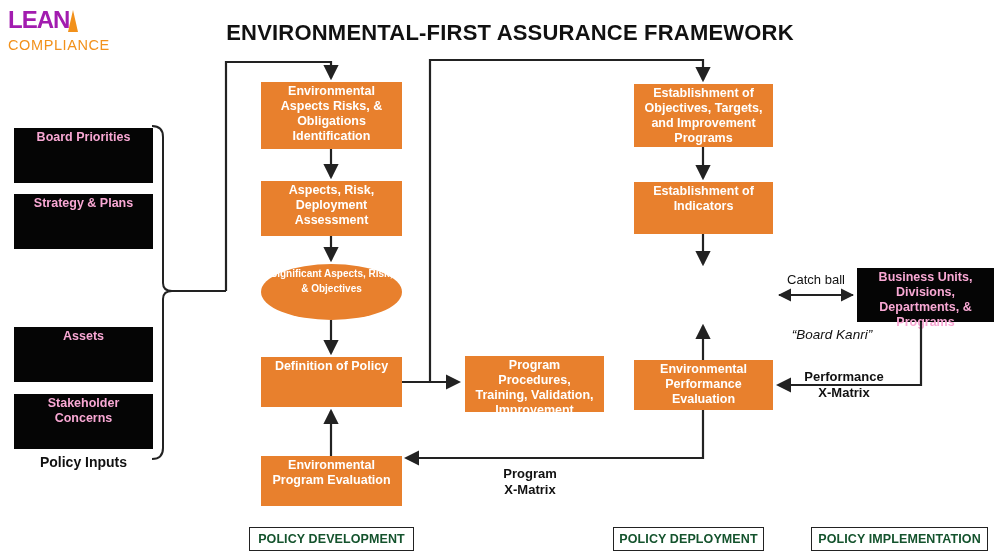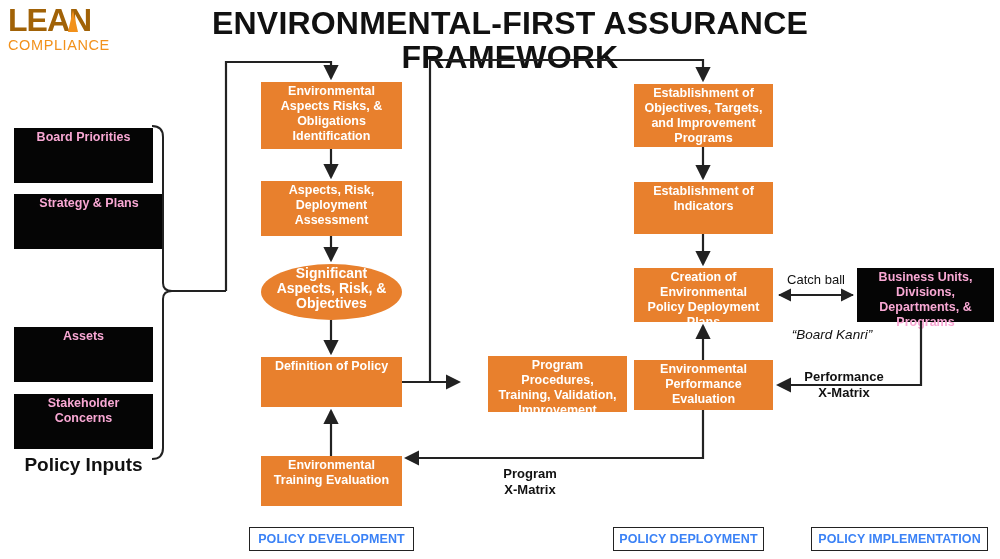--- a/index.html
+++ b/index.html
@@ -11,73 +11,73 @@
     overflow:hidden;
     color:#000;
   }
   #stage{position:absolute;inset:0;}
   .abs{position:absolute;box-sizing:border-box;}
 
   
   .logo{left:8px;top:4px;width:110px;height:50px;}
   .logo-lean{
     font-family:"Liberation Sans", sans-serif;
-    font-weight:bold;font-size:32px;line-height:32px;
-    letter-spacing:-1px;color:#a16207;position:relative;
+    font-weight:bold;font-size:24px;line-height:32px;
+    letter-spacing:-1px;color:#a21caf;position:relative;
   }
   .logo-flame{
     position:absolute;left:60px;top:6px;width:0;height:0;
     border-left:5px solid transparent;border-right:5px solid transparent;
     border-bottom:22px solid #F2911B;
   }
   .logo-comp{
     font-family:"Liberation Sans", sans-serif;
     font-size:14.5px;line-height:16px;letter-spacing:.6px;
     color:#F2911B;margin-top:1px;
   }
 
   
   .title{
-    left:150px;top:6px;width:720px;height:34px;
-    text-align:center;font-weight:bold;font-size:32px;line-height:34px;
+    left:150px;top:16px;width:720px;height:34px;
+    text-align:center;font-weight:bold;font-size:22px;line-height:34px;
     letter-spacing:.2px;color:#111;
   }
 
   
   .node{
     display:flex;justify-content:center;
     text-align:center;padding:2px 6px;
   }
   .node-orange{
     background:#E8802D;color:#ffffff;
     font-size:12.5px;line-height:15px;font-weight:bold;
   }
   .node-black{
     background:#050505;color:#f9a8d4;
     font-size:12.5px;line-height:15px;font-weight:bold;
   }
   .node-ellipse{
     background:#E8802D;color:#ffffff;border-radius:50%;
-    font-size:14px;line-height:15px;font-weight:bold;
+    font-size:10px;line-height:15px;font-weight:bold;
   }
 
   
   .phase{
-    border:1.6px solid #222;background:#fff;color:#3b82f6;
+    border:1.6px solid #222;background:#fff;color:#14532d;
     font-weight:bold;font-size:12.5px;line-height:12px;
     display:flex;align-items:center;justify-content:center;
     letter-spacing:.1px;
   }
 
   
   .lbl{font-size:13px;line-height:15px;color:#111;}
   .lbl-b{font-weight:bold;}
   .lbl-i{font-style:italic;font-size:13.5px;}
   .lbl-c{text-align:center;}
-  .policy-inputs{font-weight:bold;font-size:19px;color:#111;}
+  .policy-inputs{font-weight:bold;font-size:14px;color:#111;}
 
   svg.ov{position:absolute;left:0;top:0;width:1000px;height:559px;
          pointer-events:none;overflow:visible;}
 </style>
 </head>
 <body>
 
 <div id="stage">
 
   <div class="abs logo">
@@ -86,21 +86,21 @@
       <span class="logo-flame"></span>
     </div>
     <div class="logo-comp">COMPLIANCE</div>
   </div>
 
   <div class="abs title">ENVIRONMENTAL-FIRST ASSURANCE FRAMEWORK</div>
 
   <div class="abs node node-black" style="left:14px;top:128px;width:139px;height:55px;">
     <span>Board Priorities</span>
   </div>
-  <div class="abs node node-black" style="left:14px;top:194px;width:150px;height:55px;">
+  <div class="abs node node-black" style="left:14px;top:194px;width:139px;height:55px;">
     <span>Strategy &amp; Plans</span>
   </div>
   <div class="abs node node-black" style="left:14px;top:327px;width:139px;height:55px;">
     <span>Assets</span>
   </div>
   <div class="abs node node-black" style="left:14px;top:394px;width:139px;height:55px;">
     <span>Stakeholder Concerns</span>
   </div>
   <div class="abs policy-inputs" style="left:14px;top:454px;width:139px;text-align:center;">Policy Inputs</div>
 
@@ -114,38 +114,35 @@
 
   <div class="abs node node-ellipse" style="left:261px;top:264px;width:141px;height:56px;">
     <span>Significant Aspects, Risk, &amp; Objectives</span>
   </div>
 
   <div class="abs node node-orange" style="left:261px;top:357px;width:141px;height:50px;">
     <span>Definition of Policy</span>
   </div>
 
   <div class="abs node node-orange" style="left:261px;top:456px;width:141px;height:50px;">
-    <span>Environmental Training Evaluation</span>
-  </div>
-
-  <div class="abs node node-orange" style="left:488px;top:356px;width:139px;height:56px;">
+    <span>Environmental Program Evaluation</span>
+  </div>
+
+  <div class="abs node node-orange" style="left:465px;top:356px;width:139px;height:56px;">
     <span>Program Procedures, Training, Validation, Improvement</span>
   </div>
 
   <div class="abs node node-orange" style="left:634px;top:84px;width:139px;height:63px;">
     <span>Establishment of Objectives, Targets, and Improvement Programs</span>
   </div>
 
   <div class="abs node node-orange" style="left:634px;top:182px;width:139px;height:52px;">
     <span>Establishment of Indicators</span>
   </div>
 
-  <div class="abs node node-orange" style="left:634px;top:268px;width:139px;height:54px;">
-    <span>Creation of Environmental Policy Deployment Plans</span>
-  </div>
 
   <div class="abs node node-orange" style="left:634px;top:360px;width:139px;height:50px;">
     <span>Environmental Performance Evaluation</span>
   </div>
 
   <div class="abs node node-black" style="left:857px;top:268px;width:137px;height:54px;">
     <span>Business Units, Divisions, Departments, &amp; Programs</span>
   </div>
 
   <div class="abs lbl" style="left:779px;top:272px;width:74px;text-align:center;">Catch ball</div>

